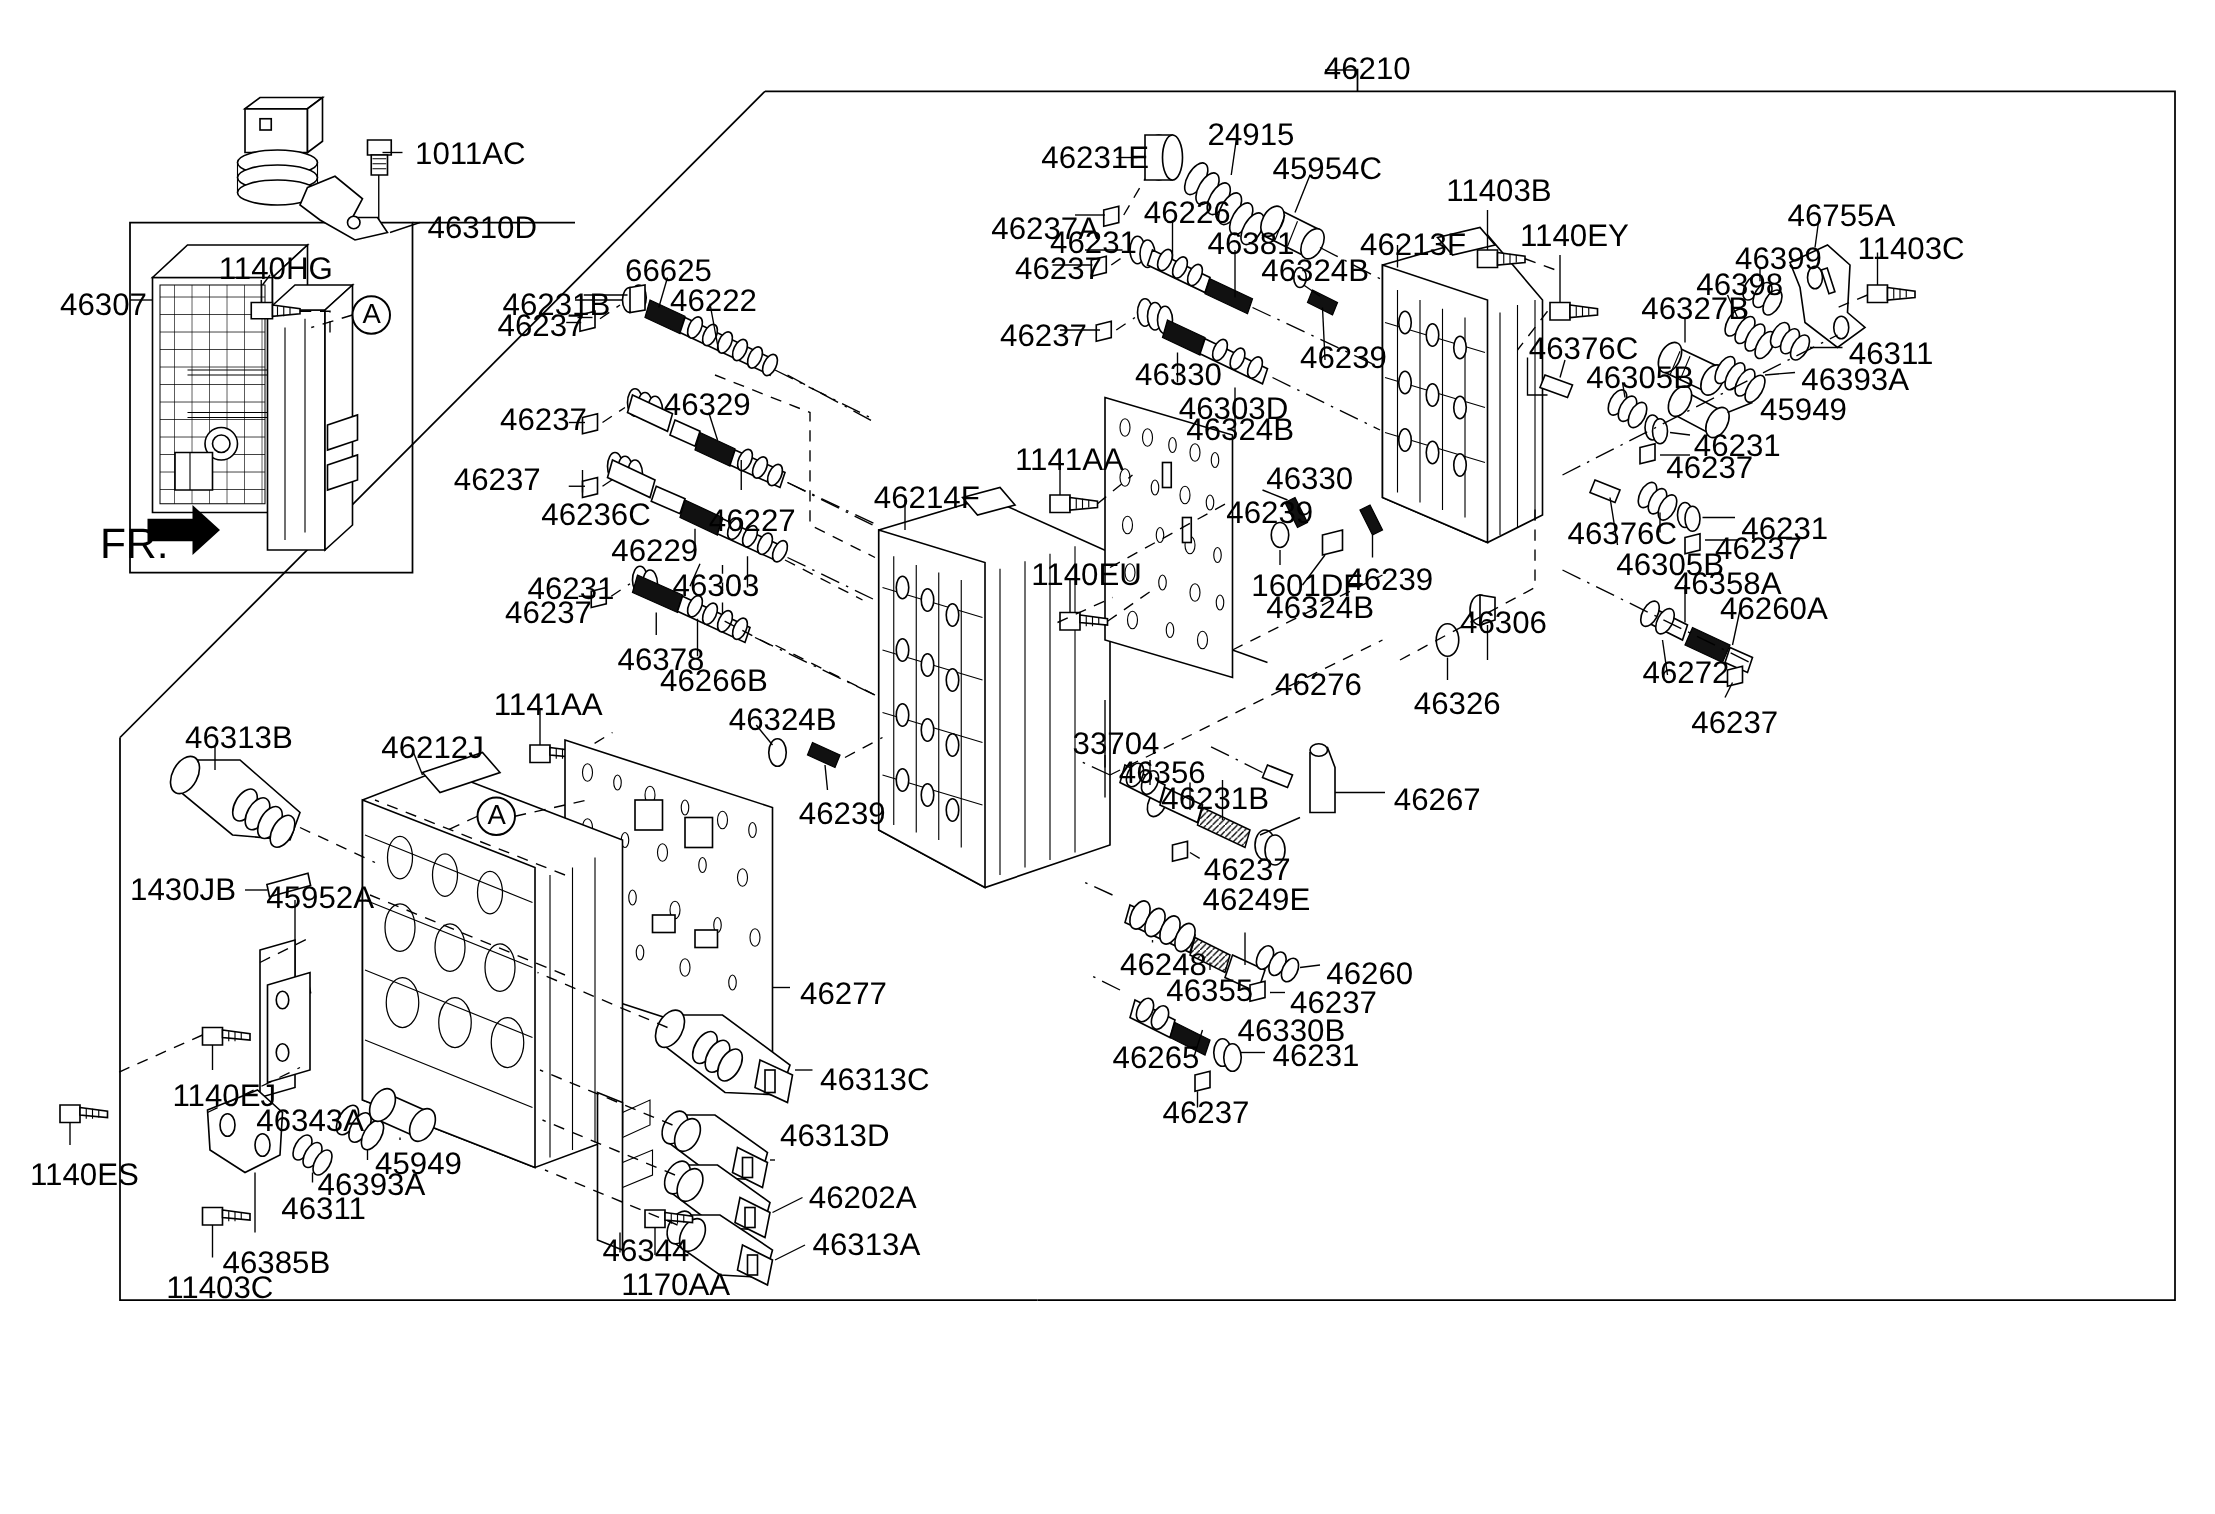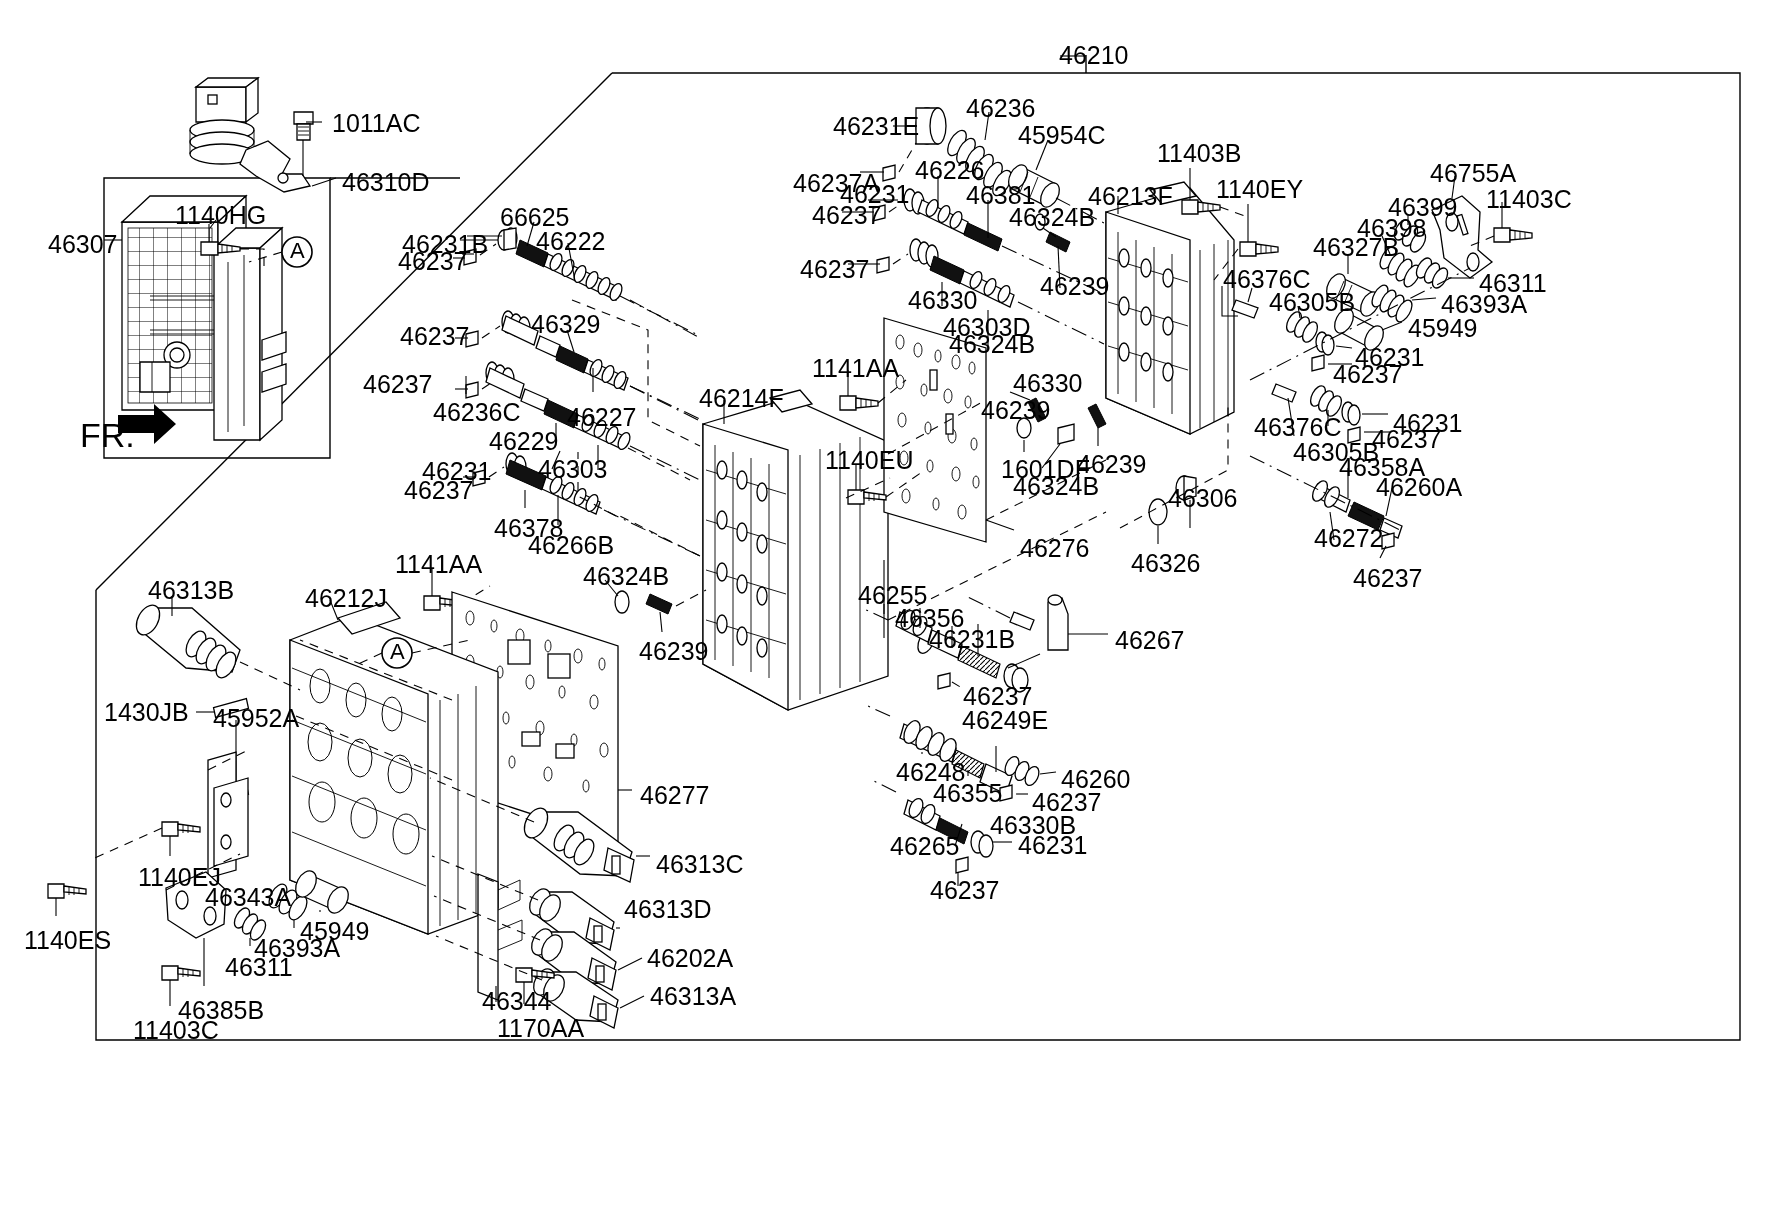--- a/index.html
+++ b/index.html
@@ -765,21 +765,21 @@
     </g>
   </svg>
 
   <div>
     <div class="lbl" style="left:1059px;top:43px">46210</div>
     <div class="lbl" style="left:332px;top:111px">1011AC</div>
     <div class="lbl" style="left:342px;top:170px">46310D</div>
     <div class="lbl" style="left:175px;top:203px">1140HG</div>
     <div class="lbl" style="left:48px;top:232px">46307</div>
     <div class="lbl" style="left:833px;top:114px">46231E</div>
-    <div class="lbl" style="left:966px;top:96px">46236</div>
+    <div class="lbl" style="left:966px;top:96px">24915</div>
     <div class="lbl" style="left:1018px;top:123px">45954C</div>
     <div class="lbl" style="left:793px;top:171px">46237A</div>
     <div class="lbl" style="left:915px;top:158px">46226</div>
     <div class="lbl" style="left:1088px;top:184px">46213F</div>
     <div class="lbl" style="left:1157px;top:141px">11403B</div>
     <div class="lbl" style="left:1430px;top:161px">46755A</div>
     <div class="lbl" style="left:1486px;top:187px">11403C</div>
     <div class="lbl" style="left:840px;top:182px">46231</div>
     <div class="lbl" style="left:966px;top:183px">46381</div>
     <div class="lbl" style="left:1216px;top:177px">1140EY</div>
@@ -831,21 +831,21 @@
     <div class="lbl" style="left:1168px;top:486px">46306</div>
     <div class="lbl" style="left:1314px;top:526px">46272</div>
     <div class="lbl" style="left:1020px;top:536px">46276</div>
     <div class="lbl" style="left:528px;top:533px">46266B</div>
     <div class="lbl" style="left:1131px;top:551px">46326</div>
     <div class="lbl" style="left:1353px;top:566px">46237</div>
     <div class="lbl" style="left:395px;top:552px">1141AA</div>
     <div class="lbl" style="left:583px;top:564px">46324B</div>
     <div class="lbl" style="left:148px;top:578px">46313B</div>
     <div class="lbl" style="left:305px;top:586px">46212J</div>
-    <div class="lbl" style="left:858px;top:583px">46255</div>
+    <div class="lbl" style="left:858px;top:583px">33704</div>
     <div class="lbl" style="left:895px;top:606px">46356</div>
     <div class="lbl" style="left:929px;top:627px">46231B</div>
     <div class="lbl" style="left:1115px;top:628px">46267</div>
     <div class="lbl" style="left:639px;top:639px">46239</div>
     <div class="lbl" style="left:963px;top:684px">46237</div>
     <div class="lbl" style="left:104px;top:700px">1430JB</div>
     <div class="lbl" style="left:213px;top:706px">45952A</div>
     <div class="lbl" style="left:962px;top:708px">46249E</div>
     <div class="lbl" style="left:896px;top:760px">46248</div>
     <div class="lbl" style="left:640px;top:783px">46277</div>

